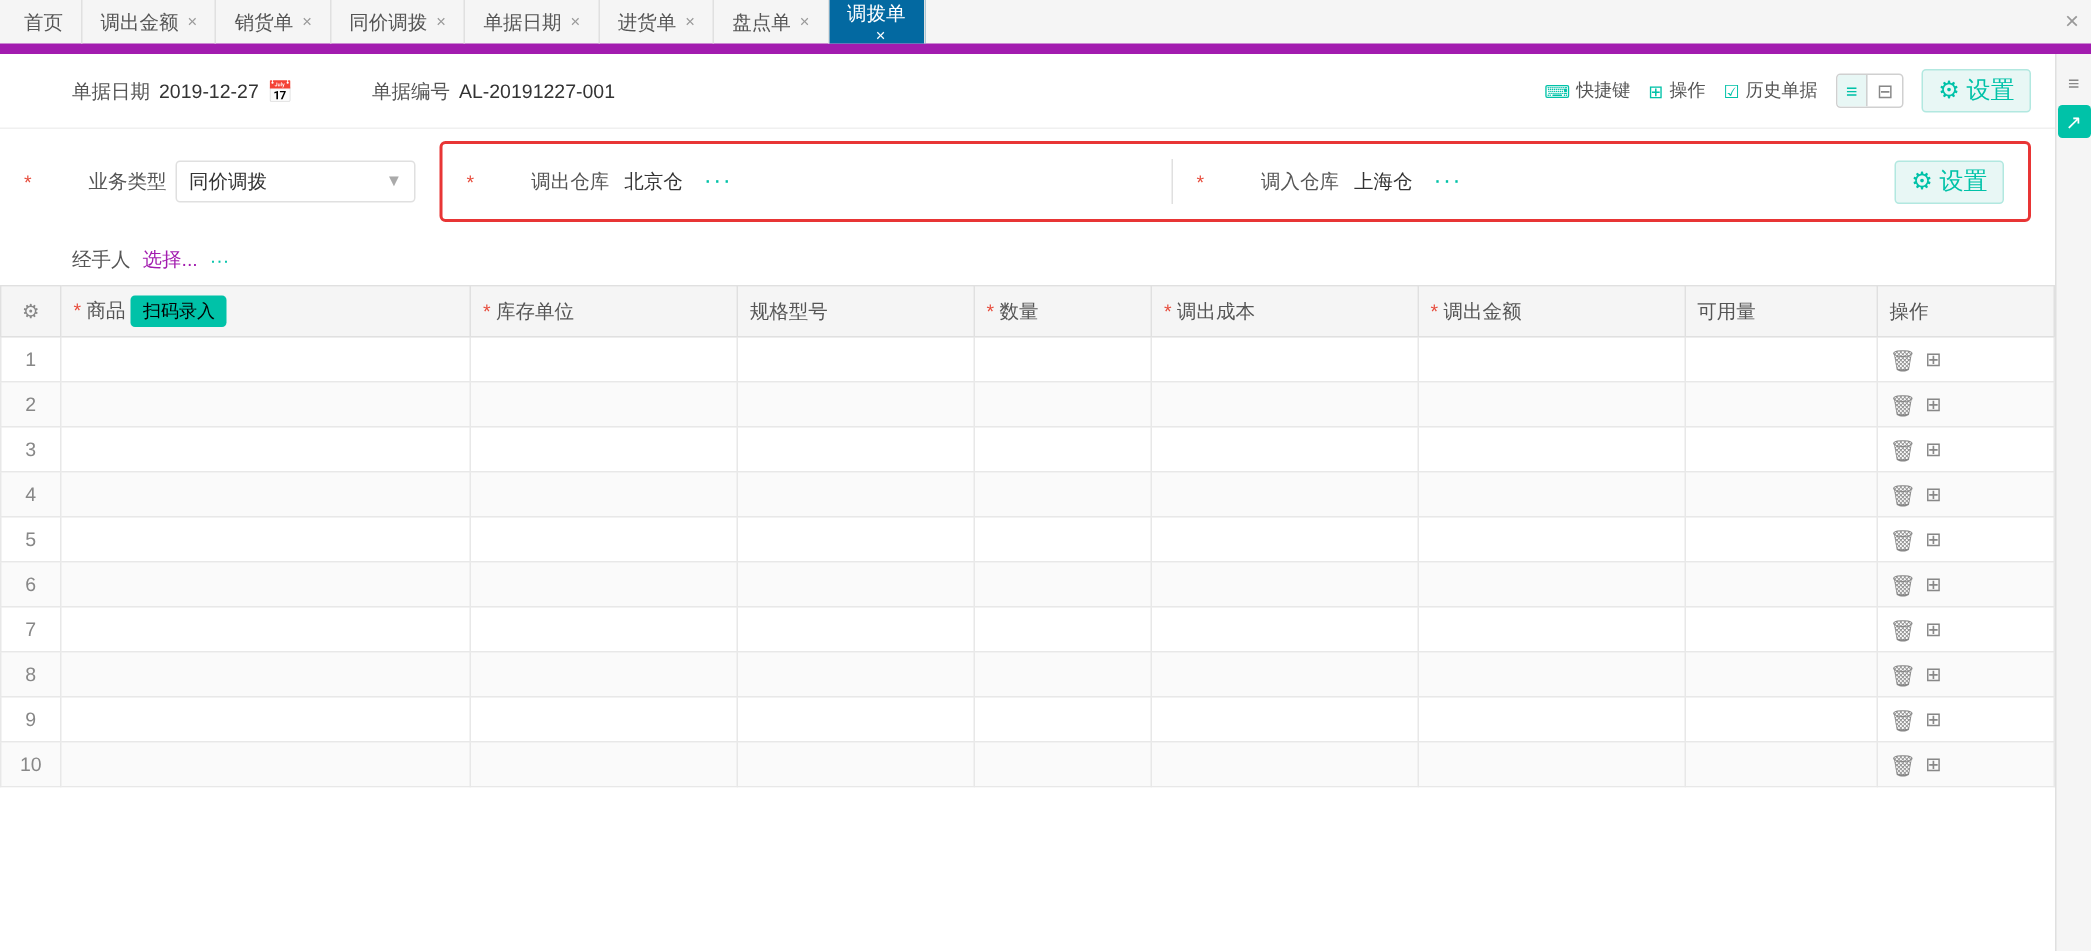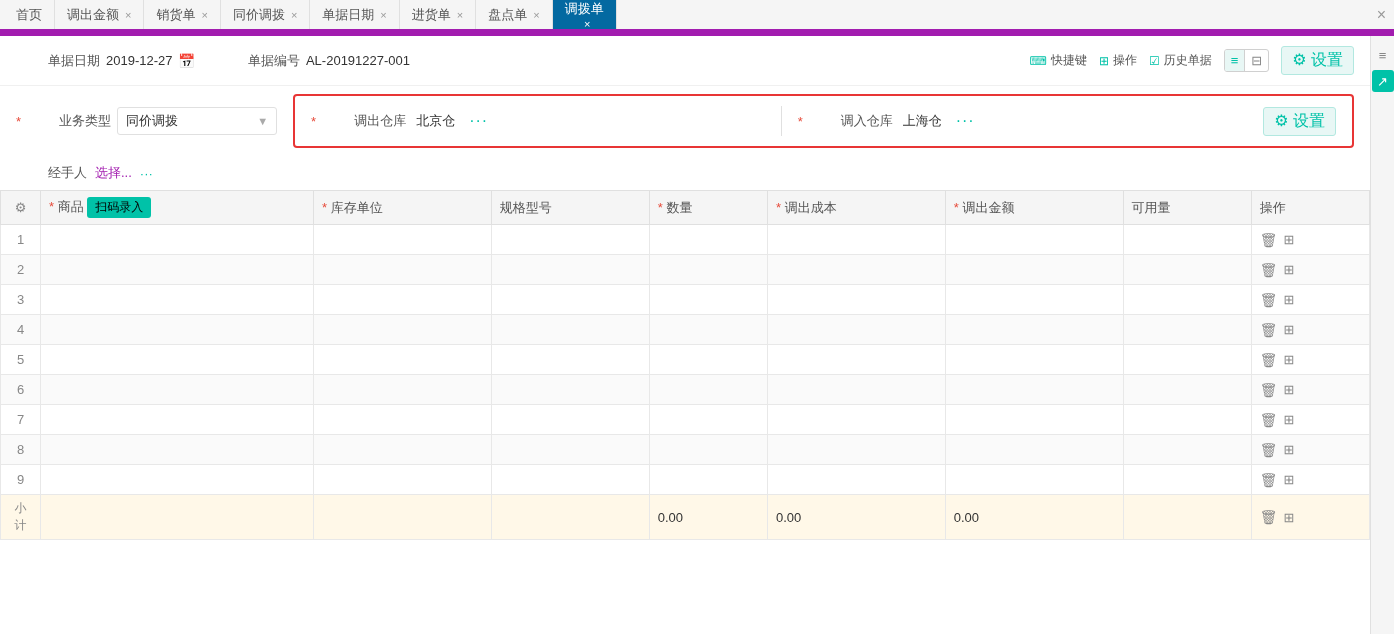--- a/index.html
+++ b/index.html
@@ -474,28 +474,28 @@
       <td></td>
       <td></td>
       <td></td>
       <td>
         <div class="op-cell">
           <span class="op-btn" title="删除">🗑</span>
           <span class="op-btn2" title="复制">⊞</span>
         </div>
       </td>
     </tr>
-          <tr class="subtotal">
-      <td class="row-num" style="text-align: center; color: rgb(136, 136, 136);"><span class="subtotal-label">小计</span></td>
-      <td></td>
-      <td></td>
-      <td></td>
-      <td style="color:#333">0.00</td>
-      <td style="color:#333">0.00</td>
-      <td style="color:#333">0.00</td>
+          <tr>
+      <td class="row-num">10</td>
+      <td></td>
+      <td></td>
+      <td></td>
+      <td></td>
+      <td></td>
+      <td></td>
       <td></td>
       <td>
         <div class="op-cell">
           <span class="op-btn" title="删除">🗑</span>
           <span class="op-btn2" title="复制">⊞</span>
         </div>
       </td>
     </tr>
         </tbody>
     </table>

